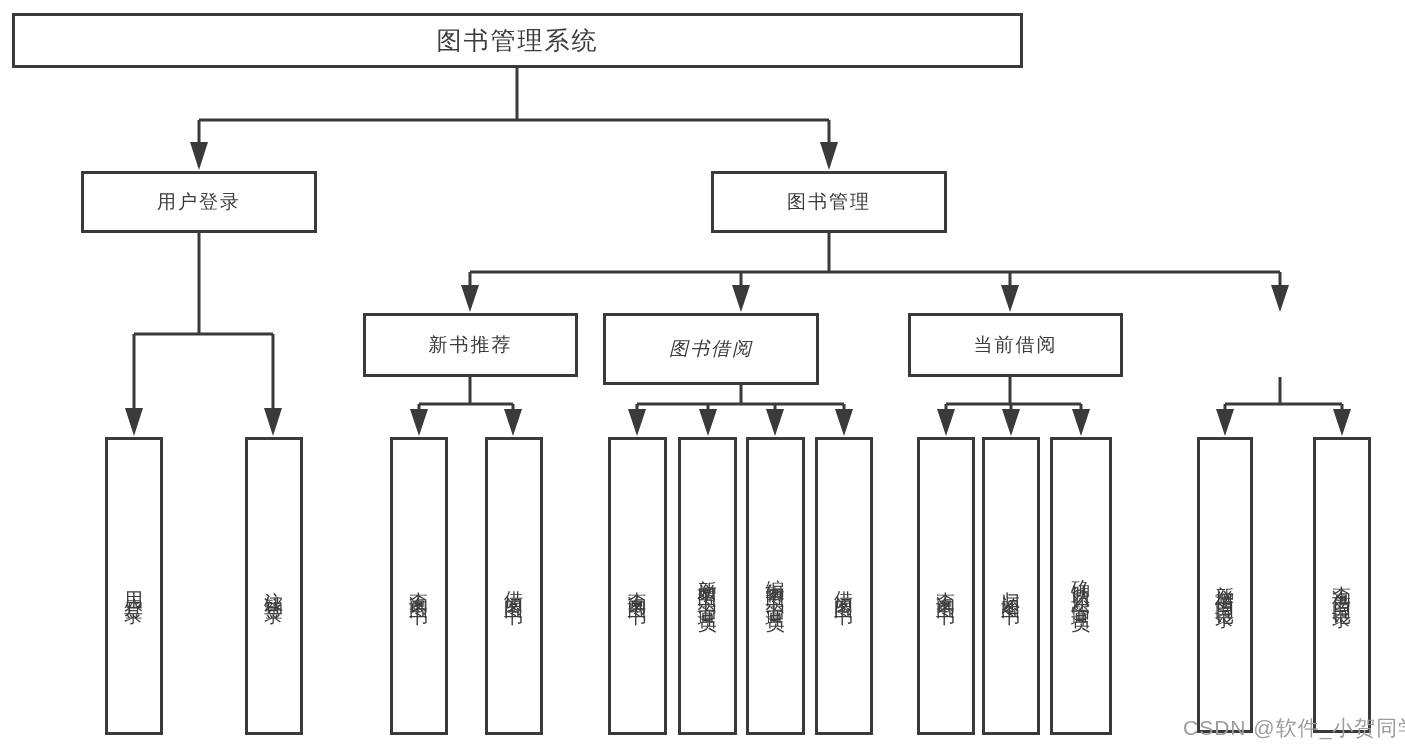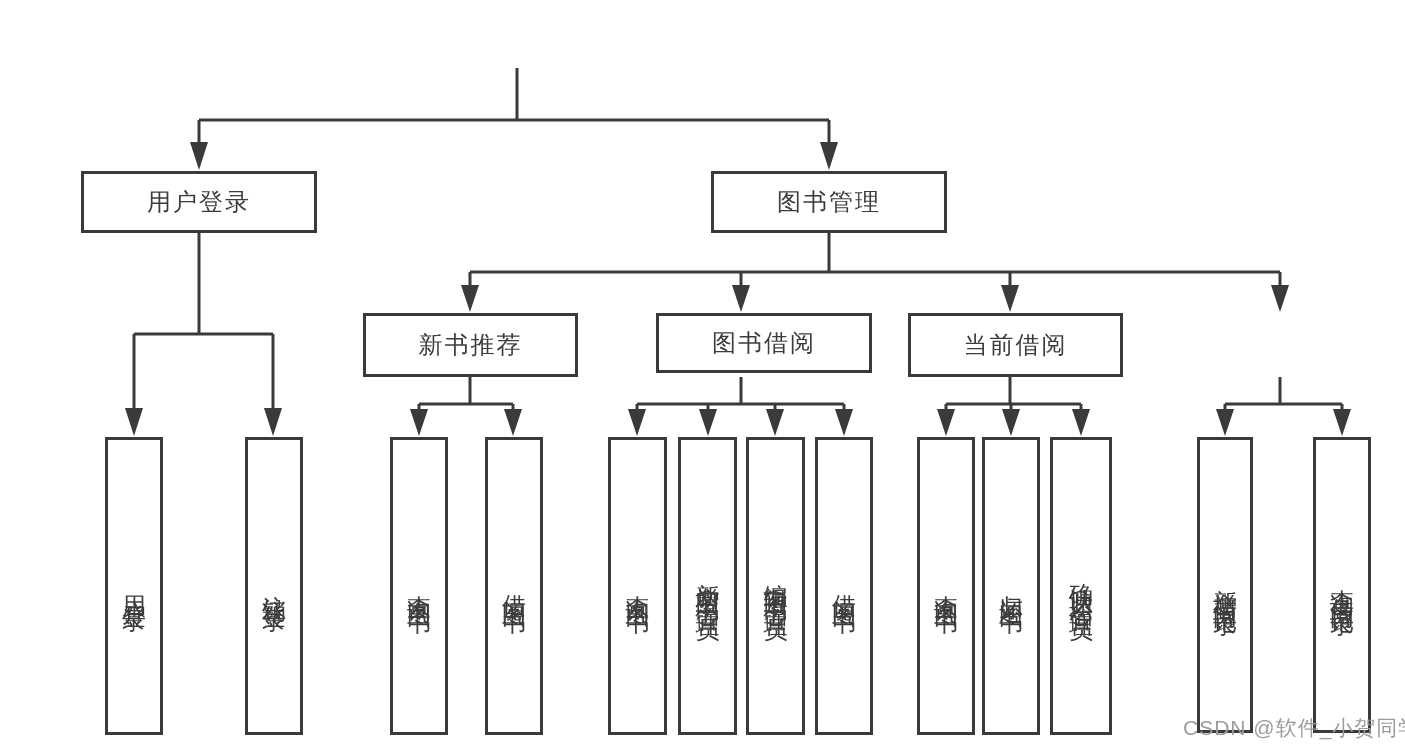--- a/index.html
+++ b/index.html
@@ -33,21 +33,21 @@
   }
   .node {
     position: absolute;
     box-sizing: border-box;
     border: 3px solid #3a3a3a;
     background: #ffffff;
     color: #3c3c3c;
     display: flex;
     align-items: center;
     justify-content: center;
-    font-size: 24px;
+    font-size: 19px;
     letter-spacing: 2px;
     text-align: center;
     white-space: nowrap;
   }
   .node.title {
     font-size: 25px;
   }
   .node.vert {
     writing-mode: vertical-rl;
     text-orientation: mixed;
@@ -114,26 +114,27 @@
       <polygon points="1072,409 1090,409 1081,436"></polygon>
     </g>
 
     <g>
       <path d="M1280 377 V404 M1225 404 H1342 M1225 404 V410 M1342 404 V410"></path>
       <polygon points="1216,409 1234,409 1225,436"></polygon>
       <polygon points="1333,409 1351,409 1342,436"></polygon>
     </g>
   </svg>
 
+  <div class="node title" style="left:12px; top:13px; width:1011px; height:55px;">图书管理系统</div>
 
   <div class="node" style="left:81px; top:171px; width:236px; height:62px;">用户登录</div>
   <div class="node" style="left:711px; top:171px; width:236px; height:62px;">图书管理</div>
 
   <div class="node" style="left:363px; top:313px; width:215px; height:64px;">新书推荐</div>
-  <div class="node" style="left:656px; top:313px; width:216px; height:60px;">图书借阅</div>
+  <div class="node" style="left:603px; top:313px; width:216px; height:72px;font-style:italic;">图书借阅</div>
   <div class="node" style="left:902px; top:313px; width:215px; height:64px;margin-left:6px;">当前借阅</div>
 
   <div class="node vert" style="left:105px; top:437px; width:58px; height:298px;">用户登录</div>
   <div class="node vert" style="left:245px; top:437px; width:58px; height:298px;">注销登录</div>
 
   <div class="node vert" style="left:390px; top:437px; width:58px; height:298px;">查询图书</div>
   <div class="node vert" style="left:485px; top:437px; width:58px; height:298px;">借阅图书</div>
 
   <div class="node vert" style="left:608px; top:437px; width:59px; height:298px;">查询图书</div>
   <div class="node vert" style="left:678px; top:437px; width:59px; height:298px;">新增图书（管理员）</div>

